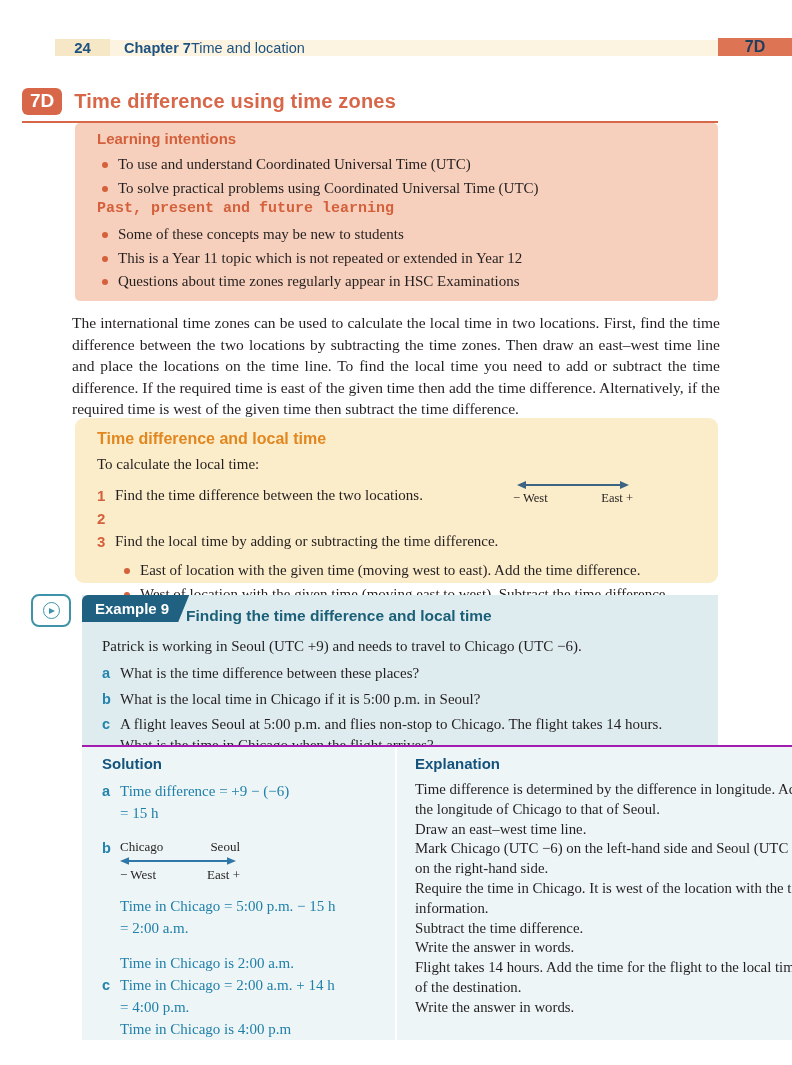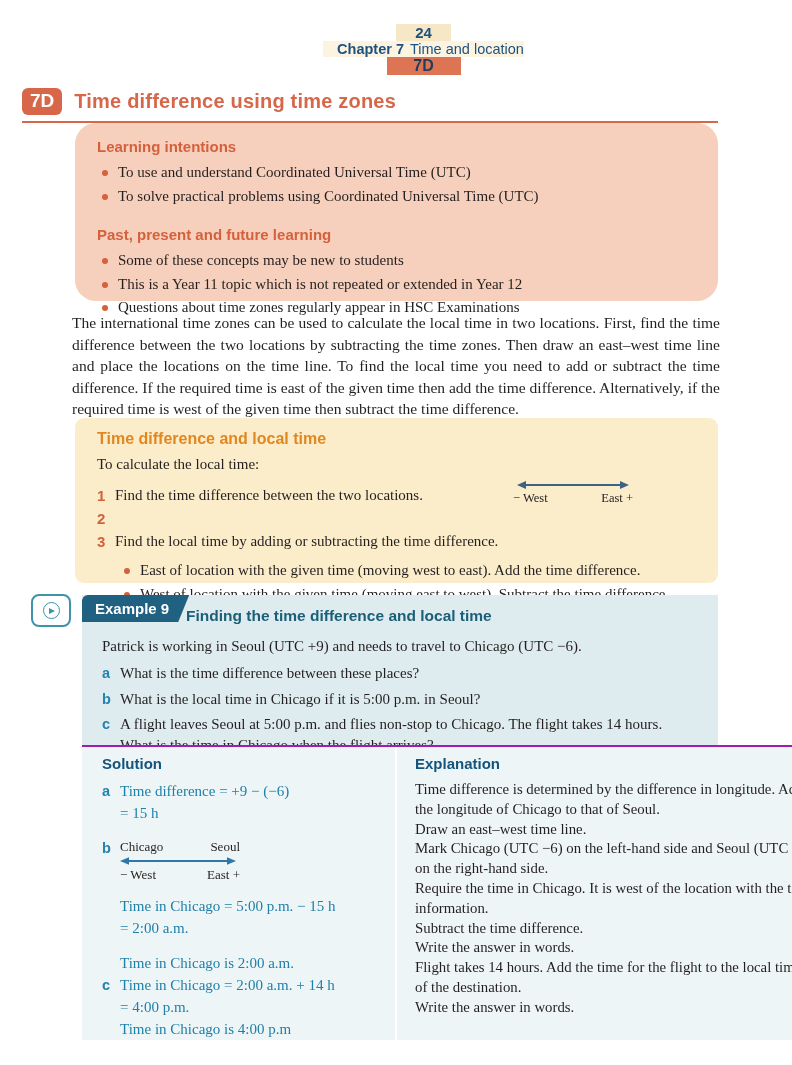--- a/index.html
+++ b/index.html
@@ -29,34 +29,34 @@
     position:relative;
     background:#ffffff;
     font-family:"Liberation Serif", serif;
     color:var(--ink);
     overflow:hidden;
   }
 
   
   .header-bar{
     position:absolute;left:55px;top:24px;width:737px;height:32px;
-    display:flex;align-items:center;flex-direction:column;
+    display:flex;align-items:flex-end;
   }
   .pagenum-box{
     width:55px;background:var(--cream-num);
     display:flex;align-items:center;justify-content:center;
     font-family:"Liberation Sans",sans-serif;font-weight:bold;font-size:15px;color:var(--navy);
   }
   .chapter-strip{
     flex:1;background:var(--cream-bar);
     display:flex;align-items:center;padding-left:14px;
     font-family:"Liberation Sans",sans-serif;font-size:14.5px;color:var(--navy);
     white-space:nowrap;
   }
-  .chapter-strip b{margin-right:6px;}
+  .chapter-strip b{}
   .corner-tab{
     width:74px;background:var(--tab-orange);
     display:flex;align-items:center;justify-content:center;
     font-family:"Liberation Sans",sans-serif;font-weight:bold;font-size:16px;color:var(--tab-text);
   }
 
   
   .section-title-row{
     position:absolute;left:22px;top:88px;width:696px;
     border-bottom:2.5px solid var(--orange);
@@ -70,22 +70,22 @@
   }
   .section-heading{
     margin-left:12px;
     font-family:"Liberation Sans",sans-serif;font-weight:bold;font-size:20px;color:var(--orange);
     letter-spacing:.2px;
   }
 
   
   .learning-box{
     position:absolute;left:75px;top:123px;width:643px;height:178px;
-    background:var(--salmon-box);border-radius:21px;
-    padding:12px 22px 10px 22px;
+    background:var(--salmon-box);border-radius:5px;
+    padding:4px 22px 10px 22px;
   }
   .lbox-heading{
     font-family:"Liberation Sans",sans-serif;font-weight:bold;font-size:15px;color:var(--orange-dk);
     margin:3px 0 6px 0;
   }
   ul.dotlist{list-style:none;}
   ul.dotlist li{
     position:relative;padding-left:21px;
     font-size:15px;line-height:23.5px;color:var(--ink);
   }
@@ -209,21 +209,21 @@
   <span class="section-badge">7D</span>
   <span class="section-heading">Time difference using time zones</span>
 </div>
 
 <div class="learning-box">
   <div class="lbox-heading">Learning intentions</div>
   <ul class="dotlist">
     <li>To use and understand Coordinated Universal Time (UTC)</li>
     <li>To solve practical problems using Coordinated Universal Time (UTC)</li>
   </ul>
-  <div class="lbox-heading" style="margin-top:18px;">Past, present and future learning</div>
+  <div class="lbox-heading" style="margin-top:0;font-family:Liberation Mono, monospace;">Past, present and future learning</div>
   <ul class="dotlist">
     <li>Some of these concepts may be new to students</li>
     <li>This is a Year 11 topic which is not repeated or extended in Year 12</li>
     <li>Questions about time zones regularly appear in HSC Examinations</li>
   </ul>
 </div>
 
 <p class="intro-para">The international time zones can be used to calculate the local time in two locations. First, find the time difference between the two locations by subtracting the time zones. Then draw an east–west time line and place the locations on the time line. To find the local time you need to add or subtract the time difference. If the required time is east of the given time then add the time difference. Alternatively, if the required time is west of the given time then subtract the time difference.</p>
 
 <div class="concept-box">

